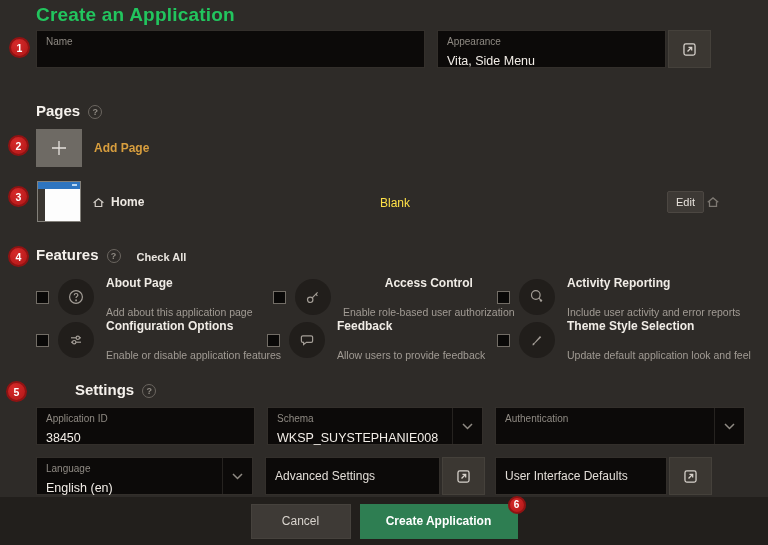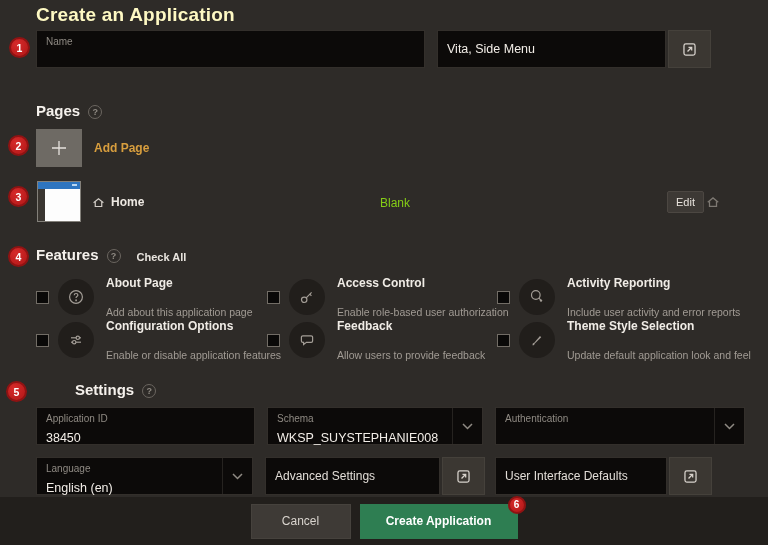--- a/index.html
+++ b/index.html
@@ -1,20 +1,20 @@
 <!DOCTYPE html>
 <html><head>
 <meta charset="utf-8">
 <style>
   * { margin:0; padding:0; box-sizing:border-box; }
   html,body { background:#2e2b28; }
   body { font-family:"Liberation Sans", sans-serif; }
   .screen { position:relative; width:768px; height:545px; background:#2e2b28; overflow:hidden; color:#eee9e3; }
 
-  .page-title { position:absolute; left:36px; top:4px; font-size:19px; font-weight:700; color:#fef9c3; letter-spacing:.2px; }
+  .page-title { position:absolute; left:36px; top:4px; font-size:19px; font-weight:700; color:#22c55e; letter-spacing:.2px; }
 
   
   .badge { position:absolute; width:21px; height:21px; border-radius:50%;
            background:radial-gradient(circle at 35% 30%, #d62a2a, #b01717);
            border:2px solid #8f1313; color:#fff; font-size:10.5px; font-weight:700;
            display:flex; align-items:center; justify-content:center; z-index:6; }
   .badge-sm { width:18px; height:18px; font-size:10px; }
 
   
   .field { position:absolute; background:#0c0a09; border:1px solid #332f2b; padding:5px 9px 0; height:38px; }
@@ -41,21 +41,21 @@
 
   .thumb { position:absolute; left:37px; top:181px; width:44px; height:41px; background:#fdfdfd; border:1px solid #83807a; }
   .thumb .bar { height:7px; background:#2e75c0; position:relative; }
   .thumb .bar .dash { position:absolute; right:3px; top:2px; width:5px; height:2px; background:#b9d6f0; }
   .thumb .tbody { display:flex; height:32px; }
   .thumb .side { width:7px; background:#3a3631; }
   .thumb .tmain { flex:1; background:#fdfdfd; }
 
   .home-label { position:absolute; left:92px; top:195px; display:flex; align-items:center; gap:6px; }
   .home-label .txt { font-size:12px; font-weight:600; color:#eee9e3; }
-  .page-type { position:absolute; left:380px; top:196px; font-size:12px; color:#84cc16; }
+  .page-type { position:absolute; left:380px; top:196px; font-size:12px; color:#fde047; }
   .btn-edit { position:absolute; left:667px; top:191px; min-width:31px; height:22px; padding:0 8px;
               background:#3d3935; border:1px solid #4c4742; border-radius:2px; color:#e8e3dd;
               font-size:11px; display:flex; align-items:center; justify-content:center; cursor:pointer; }
   .home-right { position:absolute; left:706px; top:195px; color:#7d7872; }
 
   
   .feature { position:absolute; display:flex; align-items:center; height:40px; width:226px; }
   .cb { width:13px; height:13px; background:#0a0908; border:1px solid #726d66; margin-right:9px; flex:none; cursor:pointer; }
   .ficon { width:36px; height:36px; border-radius:50%; background:#211e1b; display:flex; align-items:center;
            justify-content:center; color:#a39d96; margin-right:12px; flex:none; }
@@ -83,20 +83,21 @@
   <div class="badge" style="left:8px; top:246px;">4</div>
   <div class="badge" style="left:6px; top:381px;">5</div>
 
   <div class="page-title">Create an Application</div>
 
   <div class="field" style="left:36px; top:30px; width:389px;">
     <div class="lbl">Name</div>
     <div class="val"></div>
   </div>
   <div class="field" style="left:437px; top:30px; width:229px;">
+    <div class="lbl">Appearance</div>
     <div class="val">Vita, Side Menu</div>
   </div>
   <div class="popup-btn" style="left:668px; top:30px;">
     <span>
       <svg width="15" height="15" viewBox="0 0 13 13" stroke="currentColor" stroke-width="1.1" fill="none">
         <rect x="1.7" y="1.7" width="9.6" height="9.6" rx="1.6"></rect>
         <path d="M4.8 8.2 L8.2 4.8"></path>
           <path d="M5.6 4.6 h2.8 v2.8"></path>
       </svg>
     </span>
@@ -157,21 +158,21 @@
         <path d="M7.2 7.3 c0-1.1.8-1.8 1.9-1.8 1 0 1.8.6 1.8 1.6 0 .8-.5 1.2-1 1.5-.5.3-.8.6-.8 1.2 v.3"></path>
         <line x1="9.1" y1="12.2" x2="9.1" y2="12.4" stroke-width="1.7" stroke-linecap="round"></line>
       </svg>
     </span>
     <span class="ftext">
       <div class="ft">About Page</div>
       <div class="fd">Add about this application page</div>
     </span>
   </div>
 
-  <div class="feature" style="left:267px; top:277px;">
+  <div class="feature" style="left:273px; top:277px;text-align:center;">
     <span class="cb"></span>
     <span class="ficon">
       <svg width="18" height="18" viewBox="0 0 18 18" stroke="currentColor" stroke-width="1.2" fill="none">
         <circle cx="6.2" cy="11.8" r="2.7"></circle>
         <path d="M8.2 9.8 L13.6 4.4"></path>
           <path d="M11.8 6.2 l1.6 1.6"></path>
       </svg>
     </span>
     <span class="ftext">
       <div class="ft">Access Control</div>

